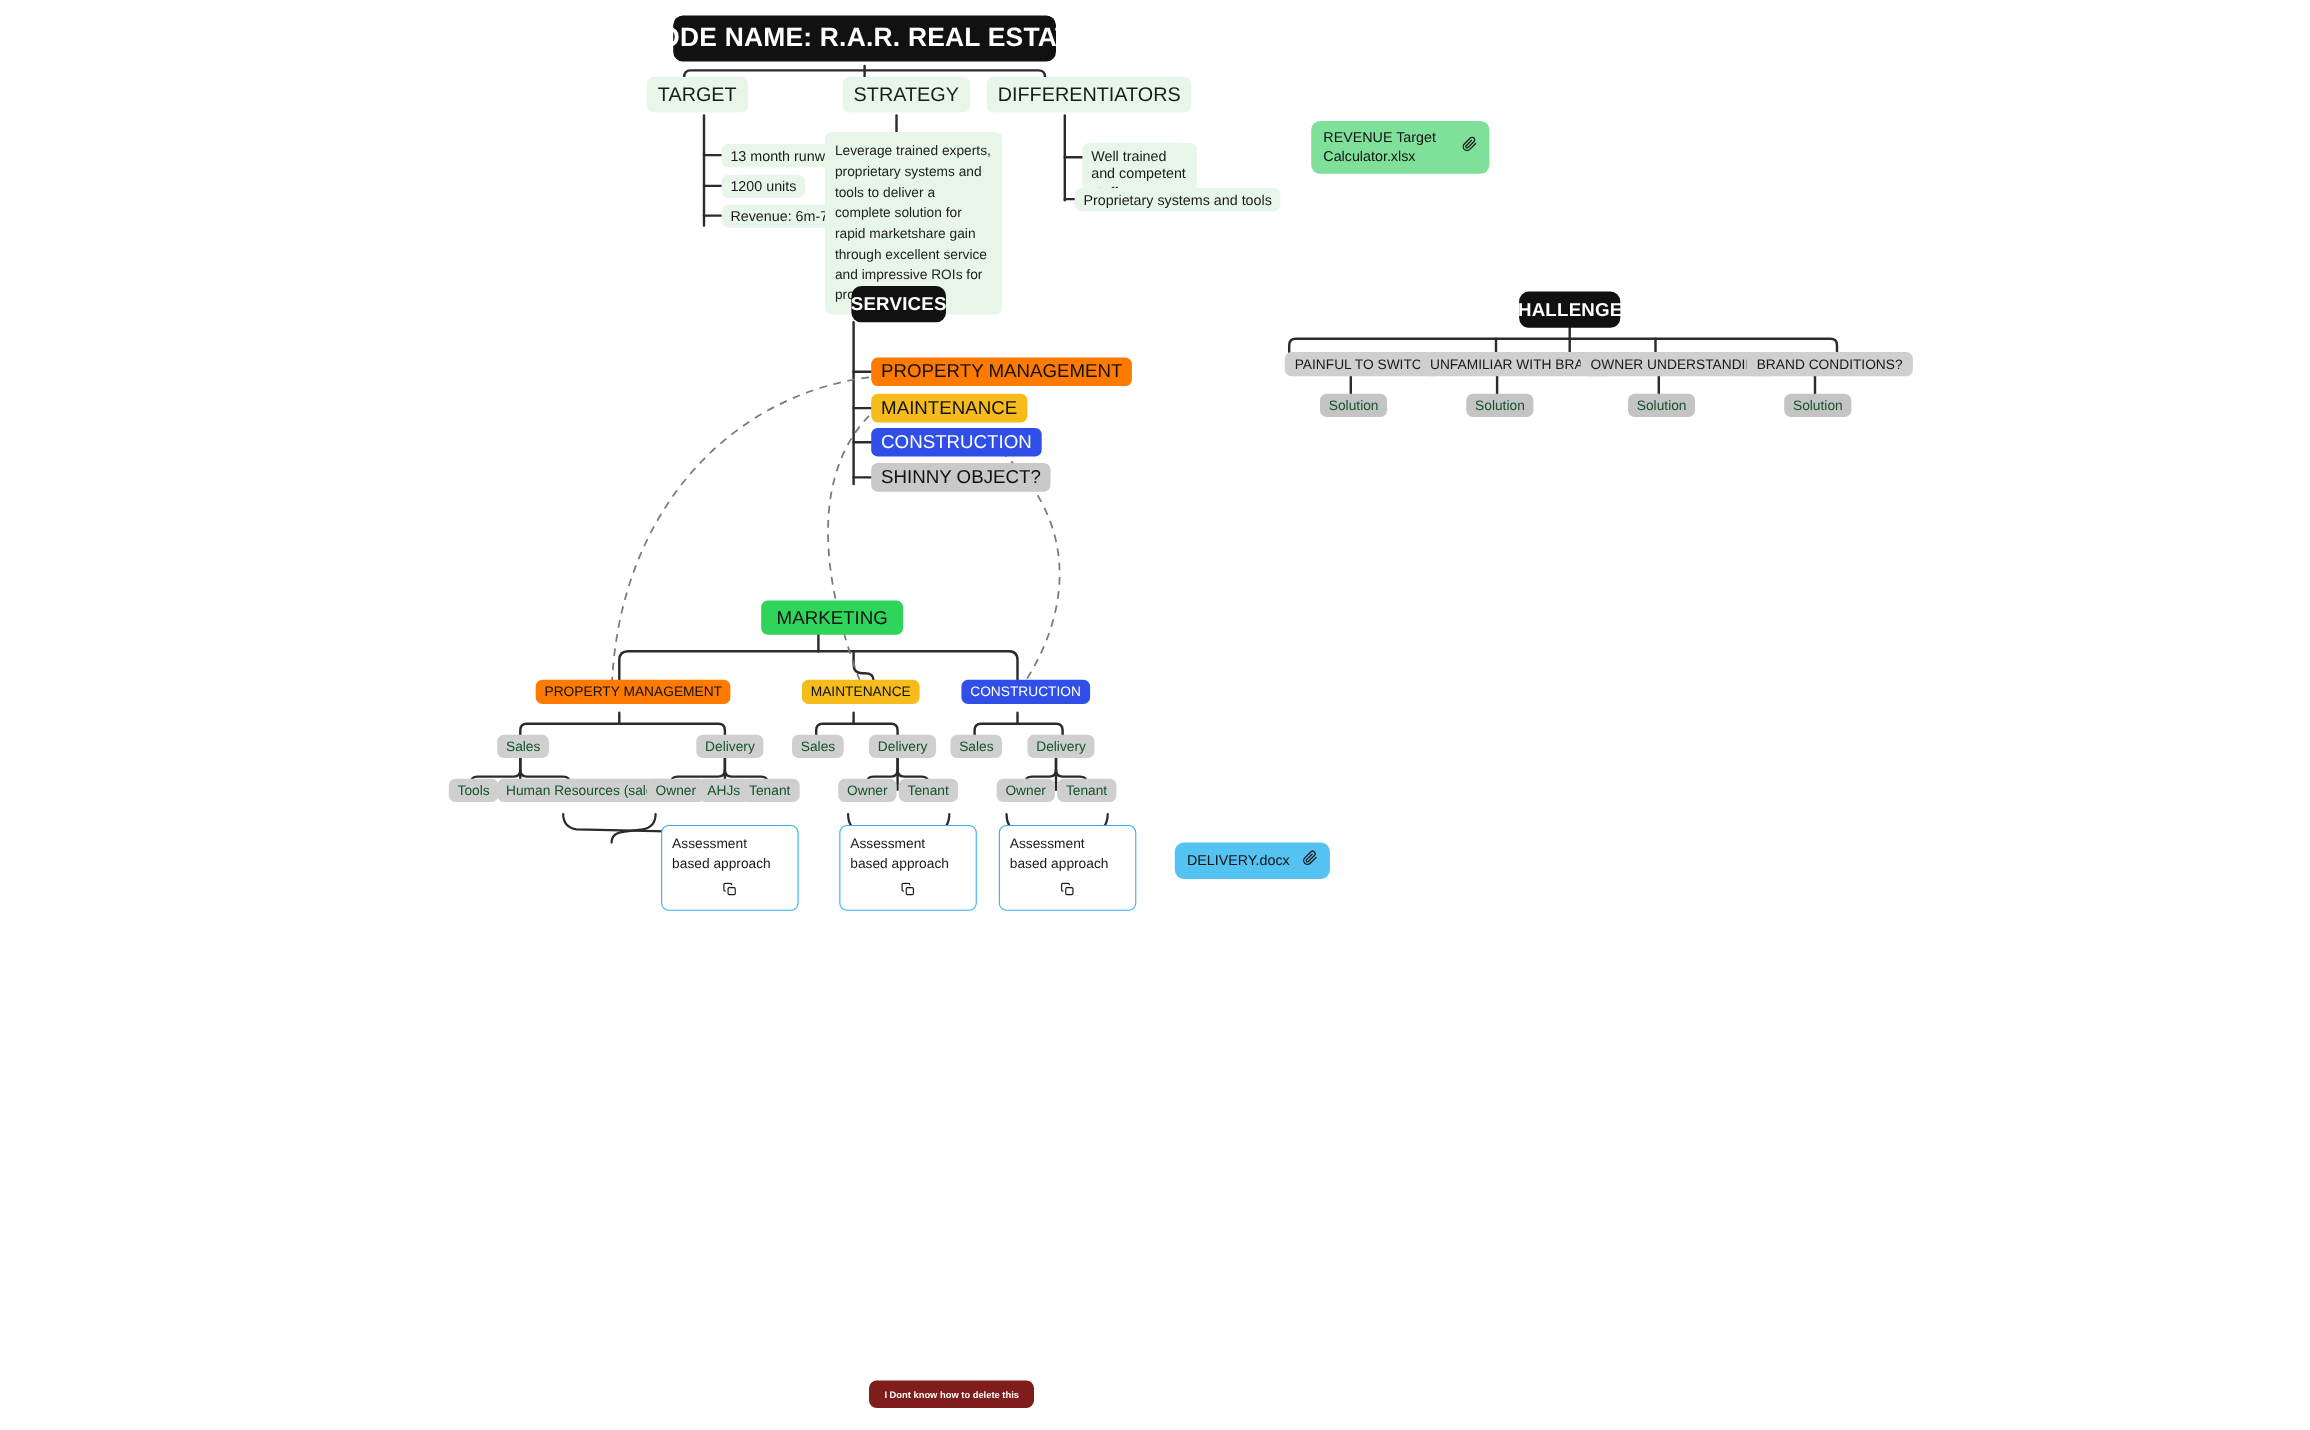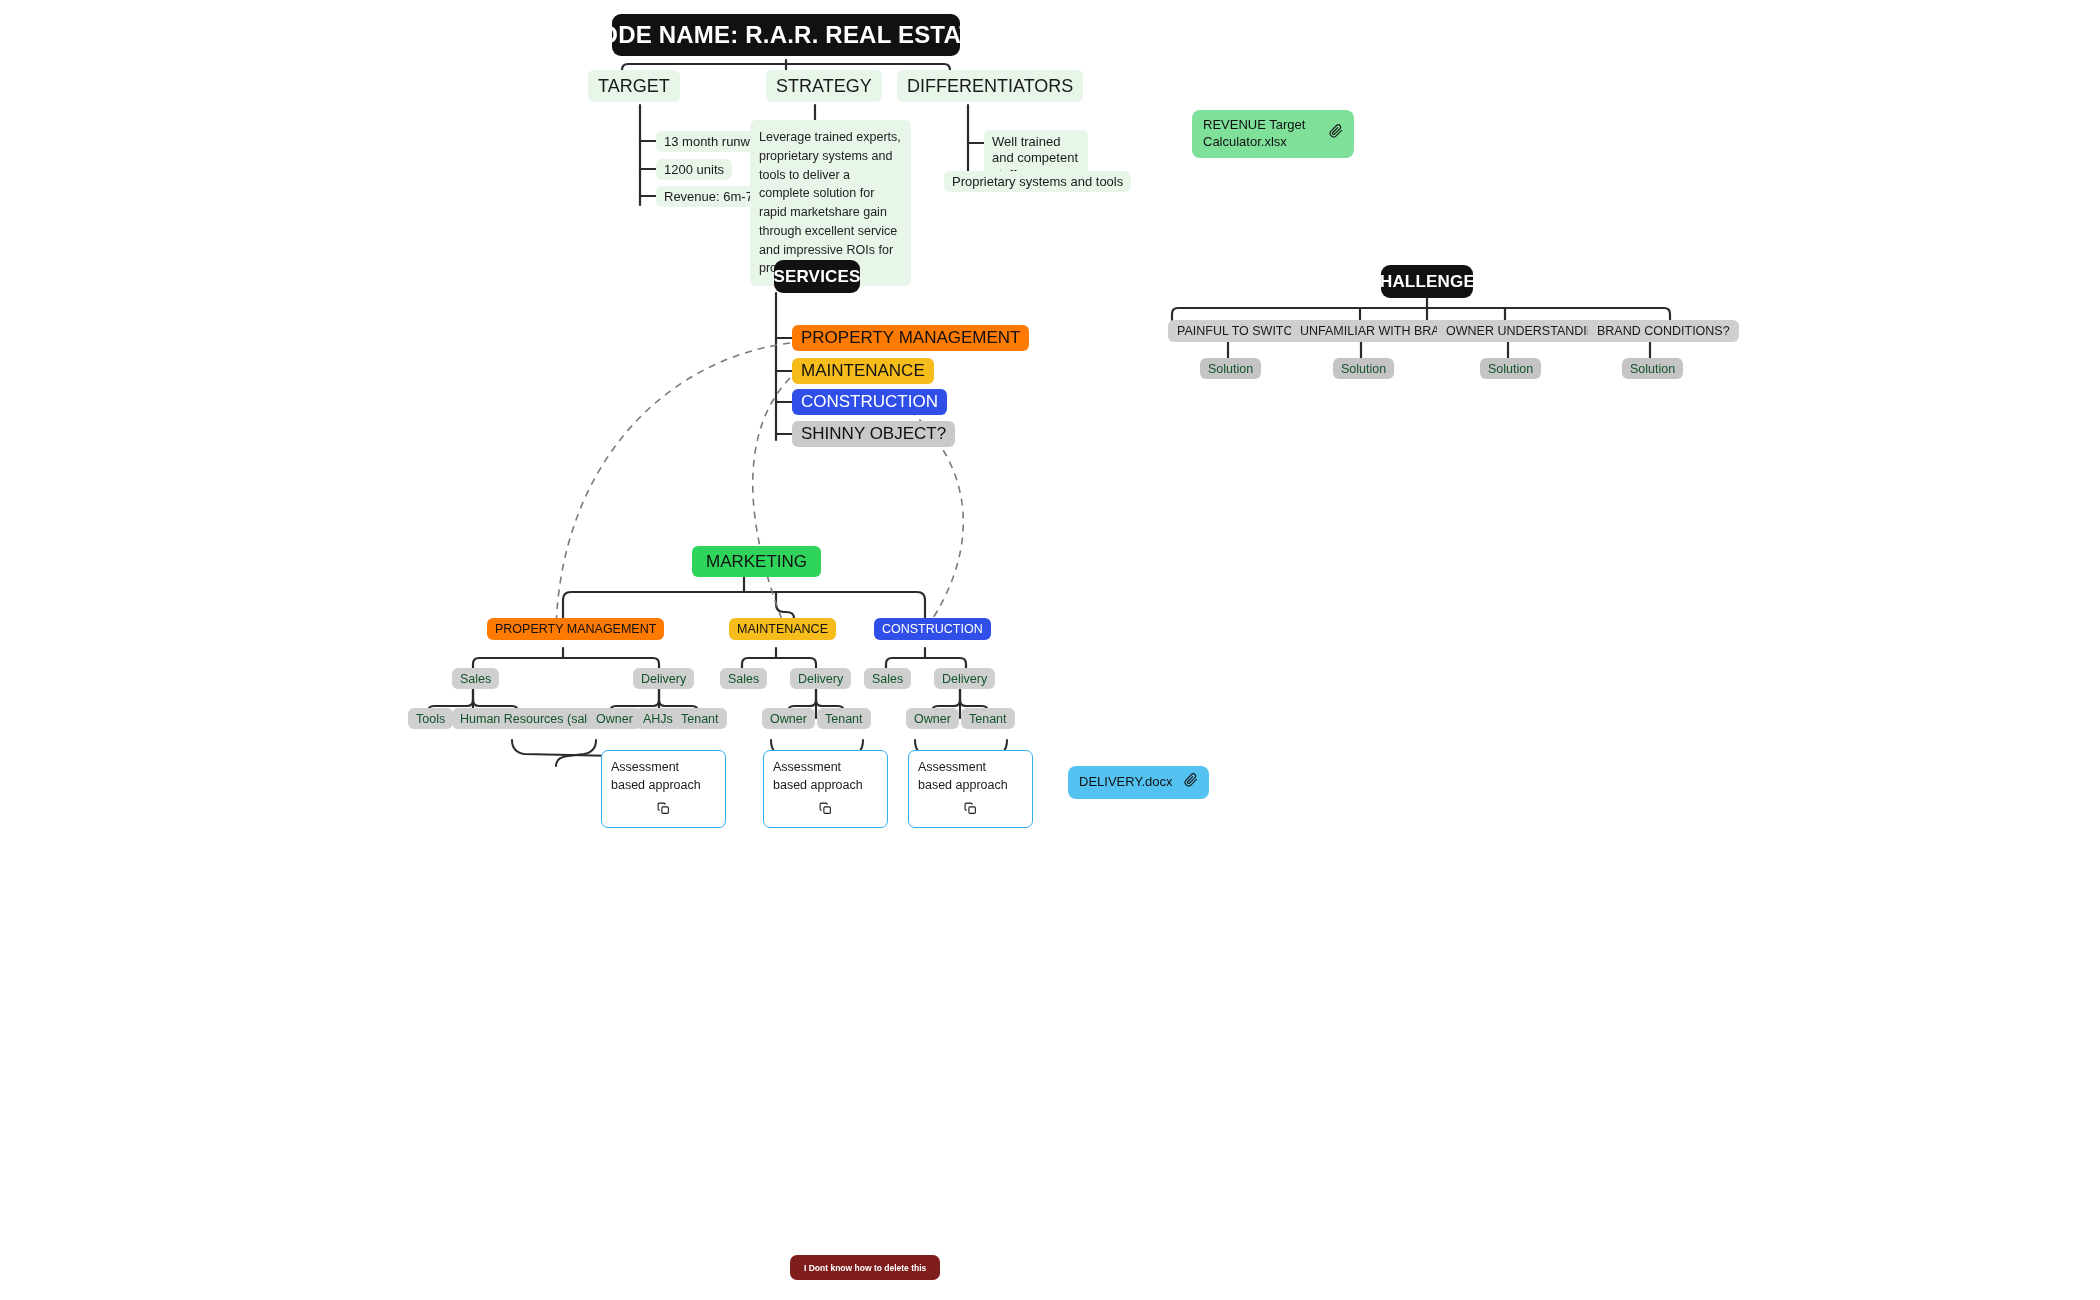--- a/index.html
+++ b/index.html
@@ -273,21 +273,21 @@
     <span>Revenue: 6m-7m</span>
   </div>
 
   <div class="green-soft para" style="position:absolute; left:750px; top:120px; width:143px;">
     <span>Leverage trained experts, proprietary systems and tools to deliver a complete solution for rapid marketshare gain through excellent service and impressive ROIs for property owners.</span>
   </div>
 
   <div class="green-soft leaf-2line" style="position:absolute; left:984px; top:130px; width:88px;">
     <span>Well trained and competent staff</span>
   </div>
-  <div class="node green-soft leaf" style="left:944px; top:171px;">
+  <div class="node green-soft leaf" style="left:977px; top:171px;">
     <span>Proprietary systems and tools</span>
   </div>
 
   <div class="attach green" style="position:absolute; left:1192px; top:110px; width:140px;">
     <span class="txt">REVENUE Target Calculator.xlsx</span>
     <span class="clip">
       <svg width="14" height="14" viewBox="0 0 24 24" fill="none" stroke="#1a1a1a" stroke-width="2" stroke-linecap="round" stroke-linejoin="round">
         <path d="M21.44 11.05l-9.19 9.19a6 6 0 0 1-8.49-8.49l9.19-9.19a4 4 0 0 1 5.66 5.66l-9.2 9.19a2 2 0 0 1-2.83-2.83l8.49-8.48"></path>
       </svg>
     </span>

